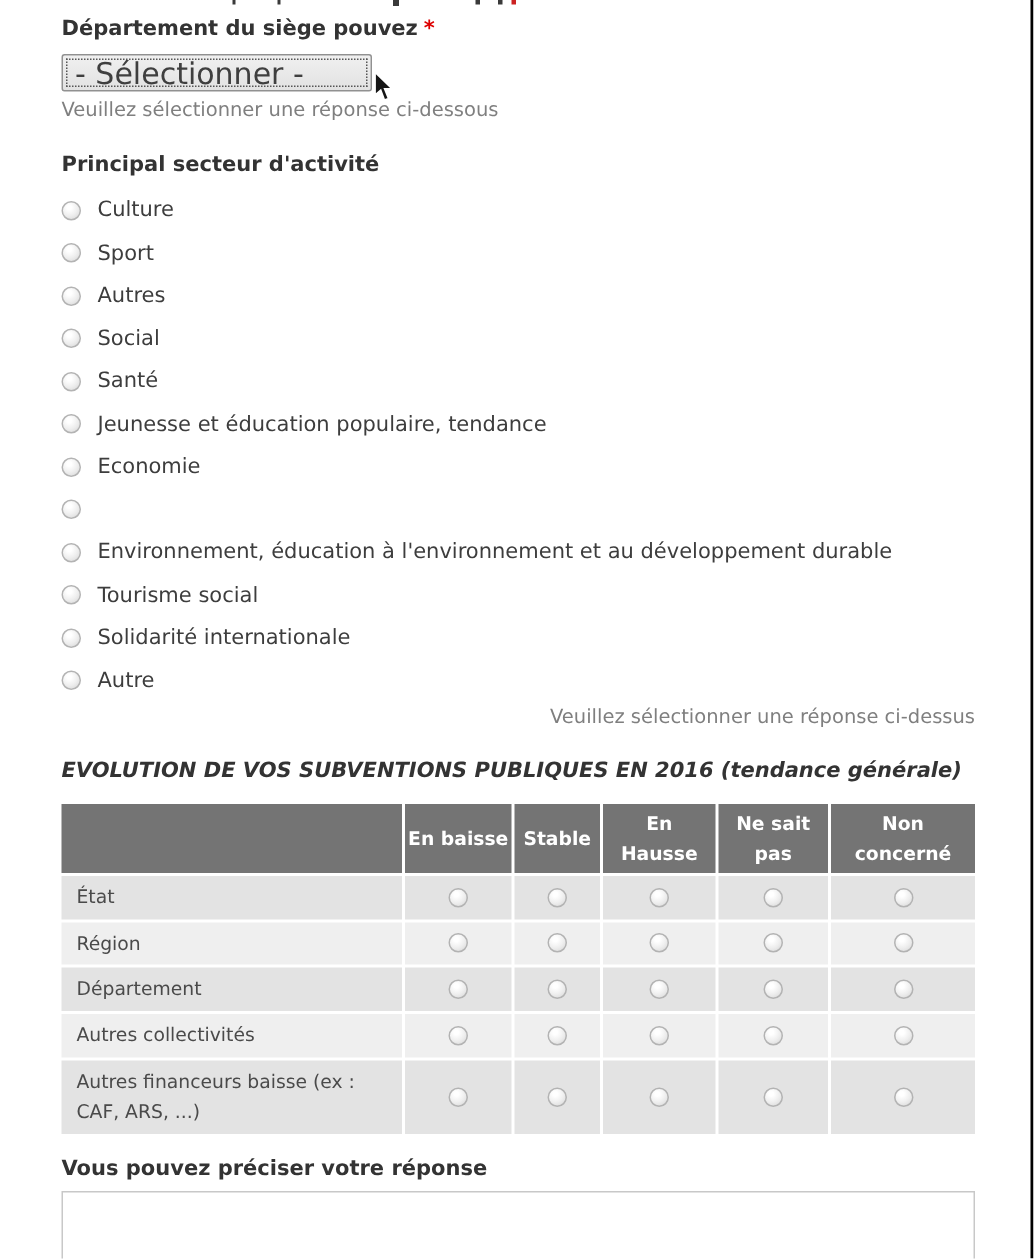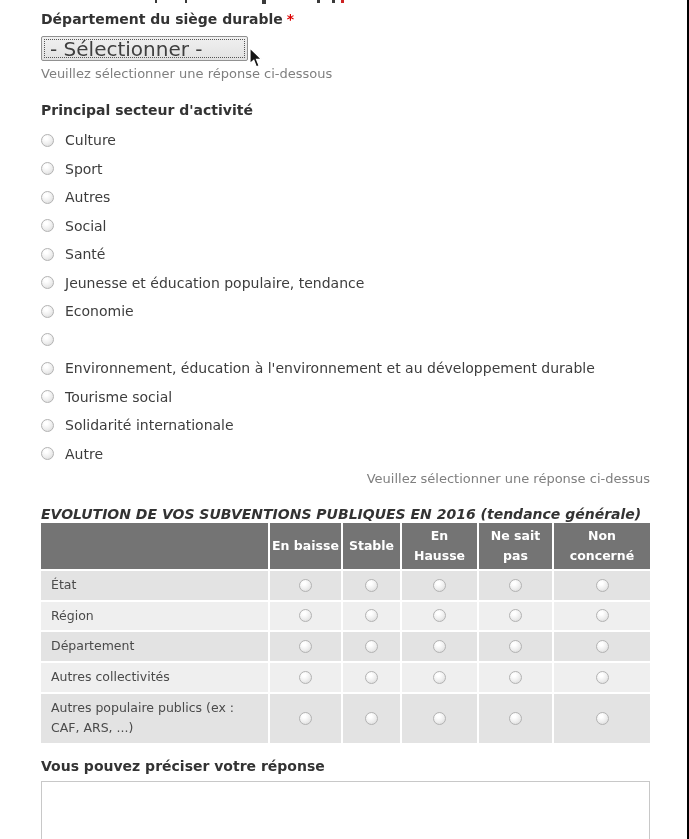--- a/index.html
+++ b/index.html
@@ -23,21 +23,21 @@
   .radio-list{margin-top:7px;}
   .radio-row{display:flex;align-items:center;height:28.5px;}
   .radio{
     width:13px;height:13px;border-radius:50%;box-sizing:border-box;flex:none;
     border:1px solid #b3b3b3;
     background:radial-gradient(circle at 38% 30%,#ffffff 15%,#eeeeee 55%,#d4d4d4 100%);
   }
   .radio-row .radio{margin-right:11px;}
   .radio-label{font-size:14px;color:#3d3d3d;}
   .matrix-title{margin-top:19px;font-weight:bold;font-size:14px;color:#333;line-height:17px;font-style:italic;}
-  .matrix{display:grid;grid-template-columns:227px 71px 57px 75px 73px 96px;gap:2px;width:642px;}
+  .matrix{margin-top:13px;display:grid;grid-template-columns:227px 71px 57px 75px 73px 96px;gap:2px;width:642px;}
   .mh{
     background:#747474;color:#fff;font-weight:bold;font-size:12.5px;
     display:flex;align-items:center;justify-content:center;text-align:center;
     min-height:46px;line-height:1.6;padding:0 2px;box-sizing:border-box;
   }
   .ml{
     font-size:12.5px;color:#4a4a4a;display:flex;align-items:center;
     padding:4px 10px;box-sizing:border-box;min-height:28px;line-height:1.65;
   }
   .mr{display:flex;align-items:center;justify-content:center;min-height:28px;}
@@ -60,21 +60,21 @@
 <div class="artifact" style="left:155px;width:2px;height:3px;background:#3a3a3a;"></div>
 <div class="artifact" style="left:185px;width:2px;height:3px;background:#3a3a3a;"></div>
 <div class="artifact" style="left:262px;width:4px;height:4px;background:#3a3a3a;"></div>
 <div class="artifact" style="left:317px;width:3px;height:3px;background:#3a3a3a;"></div>
 <div class="artifact" style="left:332px;width:3px;height:3px;background:#3a3a3a;"></div>
 <div class="artifact" style="left:341px;width:3px;height:3px;background:#cc2222;"></div>
 
 <div class="content">
 
   <div class="qlabel">
-    <span>Département du siège durable</span><span class="req">*</span>
+    <span>Département du siège pouvez</span><span class="req">*</span>
   </div>
 
   <div class="select-box">
     <span>- Sélectionner -</span>
   </div>
 
   <div class="helper">Veuillez sélectionner une réponse ci-dessous</div>
 
   <div class="qlabel" style="padding-top:20px;">Principal secteur d'activité</div>
 
@@ -196,21 +196,21 @@
       </div>
       <div class="mr light">
         <span class="radio"></span>
       </div>
       <div class="mr light">
         <span class="radio"></span>
       </div>
       <div class="mr light">
         <span class="radio"></span>
       </div>
-      <div class="ml dark tall">Autres populaire publics (ex : CAF, ARS, ...)</div>
+      <div class="ml dark tall">Autres financeurs baisse (ex : CAF, ARS, ...)</div>
       <div class="mr dark tall">
         <span class="radio"></span>
       </div>
       <div class="mr dark tall">
         <span class="radio"></span>
       </div>
       <div class="mr dark tall">
         <span class="radio"></span>
       </div>
       <div class="mr dark tall">

